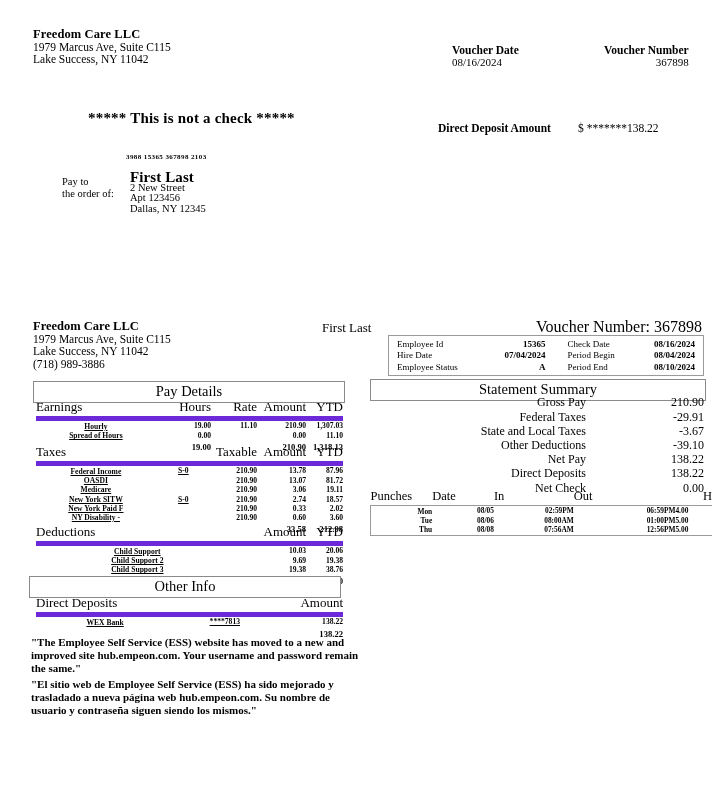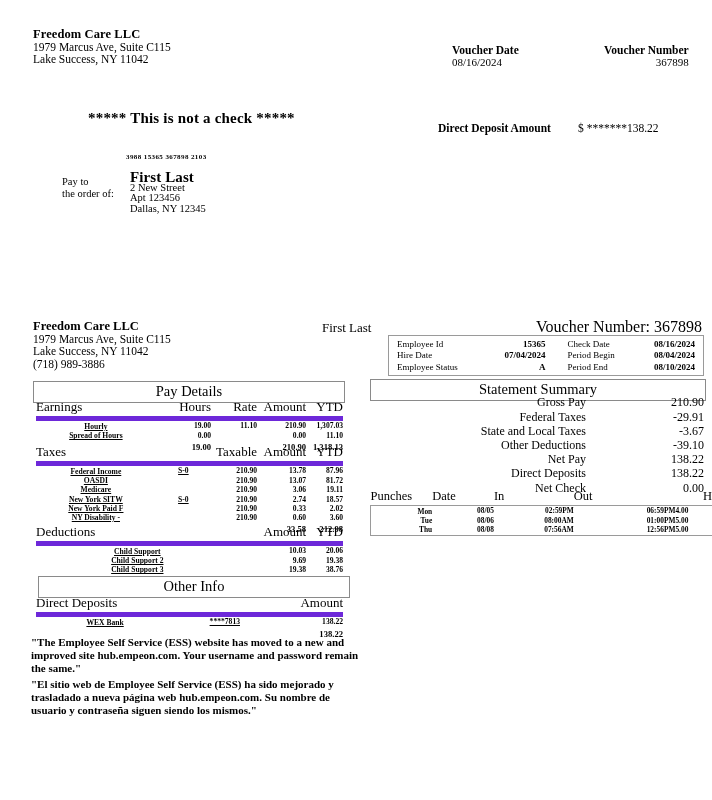--- a/index.html
+++ b/index.html
@@ -90,21 +90,21 @@
     line-height: 8.6px;
   }
   .tbl td.left { text-align: center; text-decoration: underline; }
   .hdr-rule td, .hdr-rule th { border-bottom: 5px solid #6d28d9; }
   .tot td { font-size: 8.6px; font-weight: bold; padding-top: 2px; }
 
   #pay-details-pill { left: 33px; top: 381px; width: 310px; }
   #earnings-wrap { left: 36px; top: 398px; width: 307px; }
   #taxes-wrap { left: 36px; top: 443px; width: 307px; }
   #deductions-wrap { left: 36px; top: 523px; width: 307px; }
-  #other-info-pill { left: 38px; top: 576px; width: 310px; }
+  #other-info-pill { left: 29px; top: 576px; width: 310px; }
   #deposits-wrap { left: 36px; top: 594px; width: 307px; }
 
   #summary-pill { left: 370px; top: 379px; width: 334px; }
   #summary-wrap { left: 370px; top: 396px; width: 334px; }
   #summary-wrap table { width: 100%; border-collapse: collapse; }
   #summary-wrap td { font-size: 12px; padding: 0.4px 0; line-height: 13.4px; }
   #summary-wrap td.lbl { text-align: right; padding-right: 26px; }
   #summary-wrap td.val { text-align: right; width: 92px; }
 
   #punches-wrap { left: 370px; top: 488px; width: 364px; }

